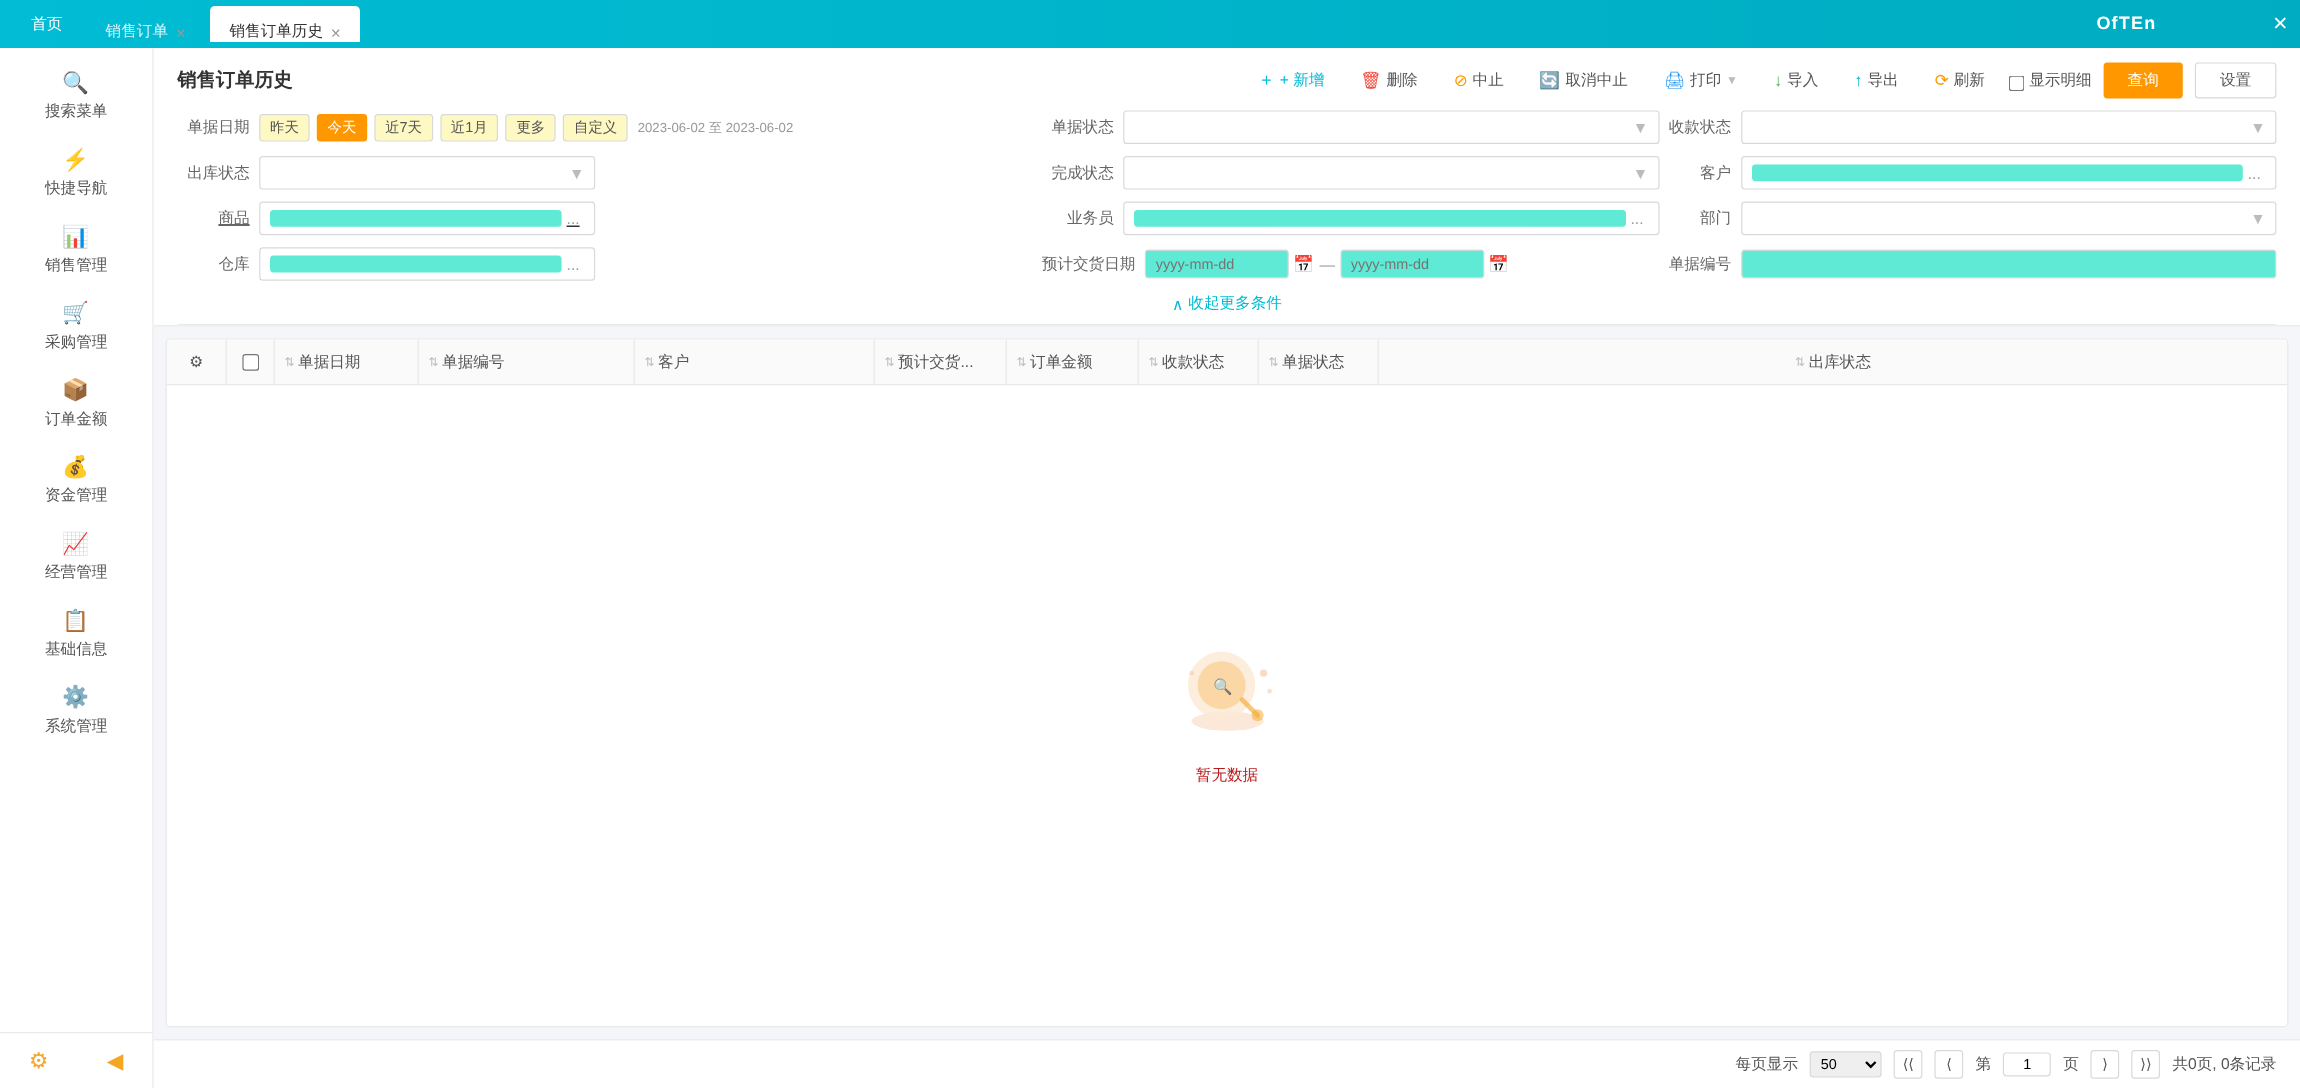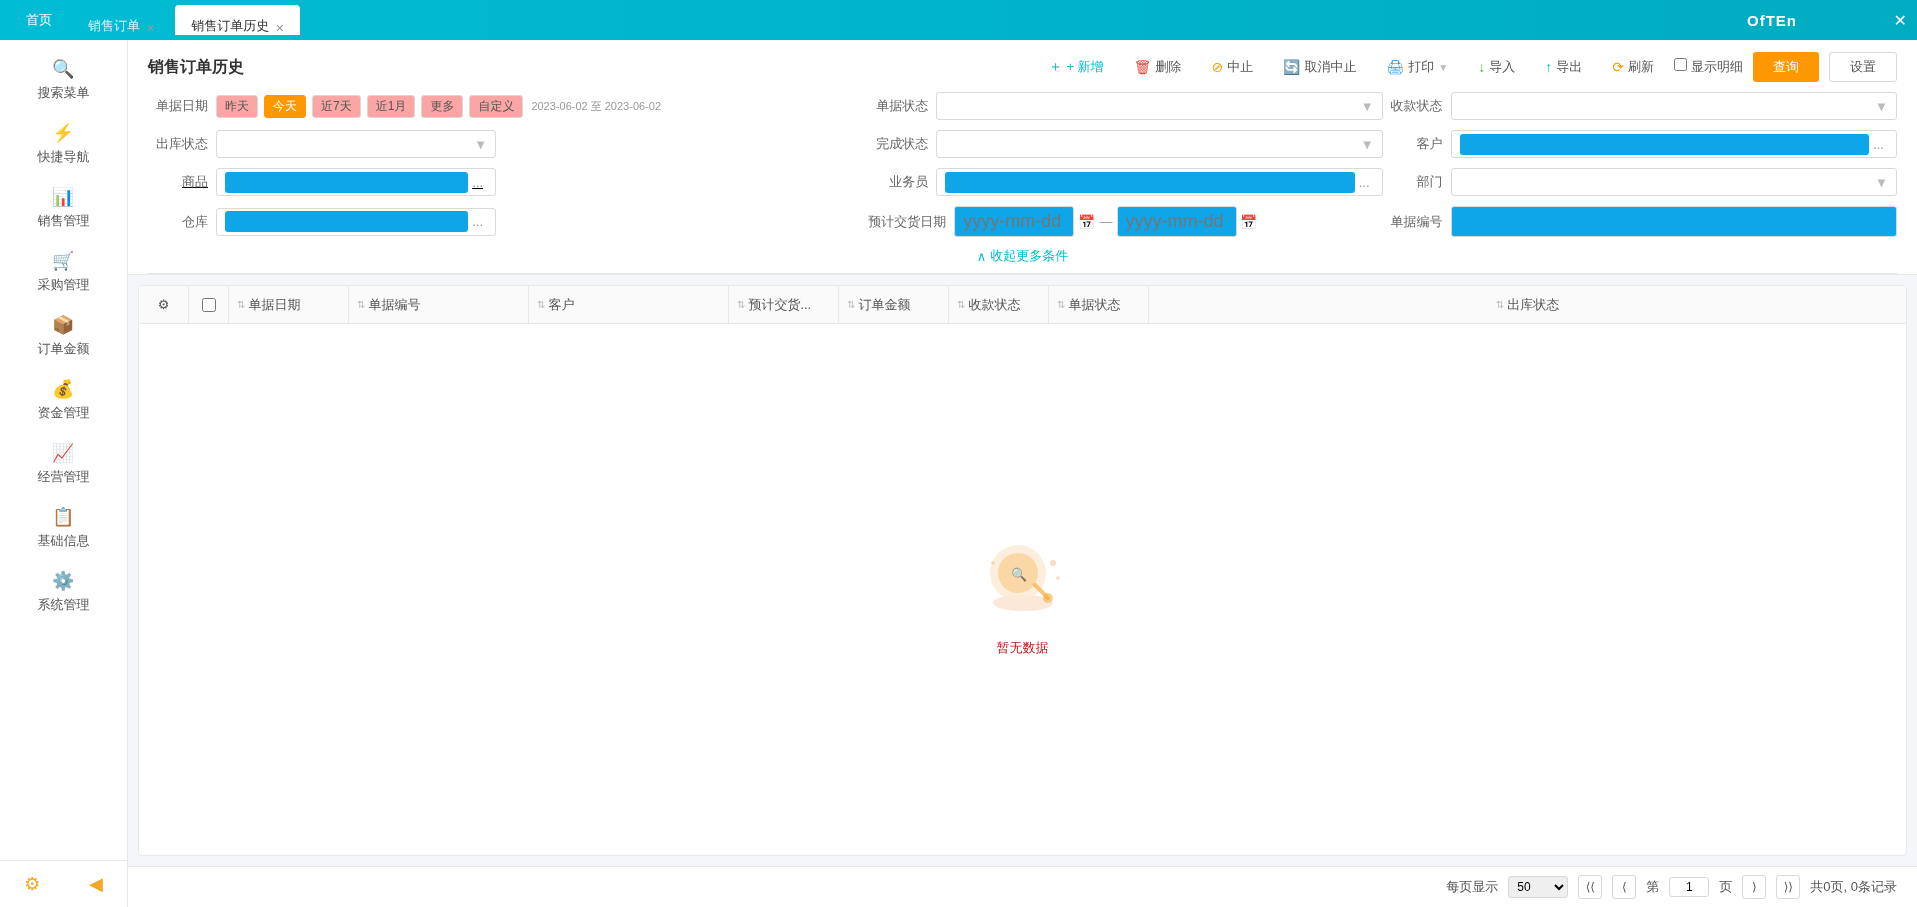--- a/index.html
+++ b/index.html
@@ -160,21 +160,21 @@
     .btn-new .btn-icon { color: #00bcd4; }
     .btn-delete .btn-icon { color: #f44336; }
     .btn-stop .btn-icon { color: #ff9800; }
     .btn-cancel .btn-icon { color: #9c27b0; }
     .btn-print .btn-icon { color: #2196f3; }
     .btn-import .btn-icon { color: #4caf50; }
     .btn-export .btn-icon { color: #00bcd4; }
     .btn-refresh .btn-icon { color: #ff9800; }
     .show-detail-checkbox {
       display: flex;
-      align-items: flex-start;
+      align-items: flex-end;
       gap: 4px;
       color: #555;
       cursor: pointer;
     }
 
     
     .filter-area {
       background: #fff;
       padding: 12px 20px;
       border-bottom: 1px solid #e8e8e8;
@@ -196,24 +196,24 @@
       color: #666;
       white-space: nowrap;
       min-width: 60px;
       text-align: right;
     }
     .filter-input {
       border: 1px solid #d9d9d9;
       border-radius: 3px;
       padding: 4px 8px;
       color: #333;
-      background: #0ea5e9;
+      background: #5eead4;
       outline: none;
       width: 160px;
-      font-size: 18px;
+      font-size: 12px;
     }
     .filter-select {
       border: 1px solid #d9d9d9;
       border-radius: 3px;
       padding: 4px 8px;
       color: #333;
       background: #fff;
       outline: none;
       width: 200px;
       font-size: 12px;
@@ -228,21 +228,21 @@
       align-items: center;
       gap: 6px;
     }
     .date-quick-btn {
       padding: 2px 8px;
       border-radius: 3px;
       border: 1px solid #d9d9d9;
       cursor: pointer;
       font-size: 12px;
       color: #555;
-      background: #fca5a5;
+      background: #fef9c3;
     }
     .date-quick-btn.active {
       background: #ff9800;
       color: #fff;
       border-color: #ff9800;
     }
     .date-range-text {
       color: #999;
       font-size: 11px;
     }

